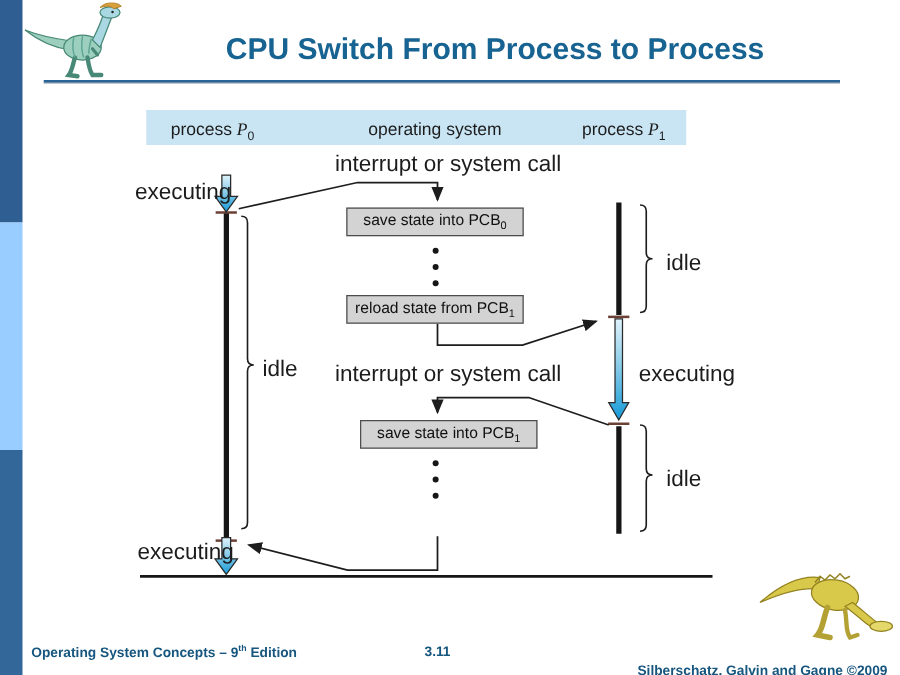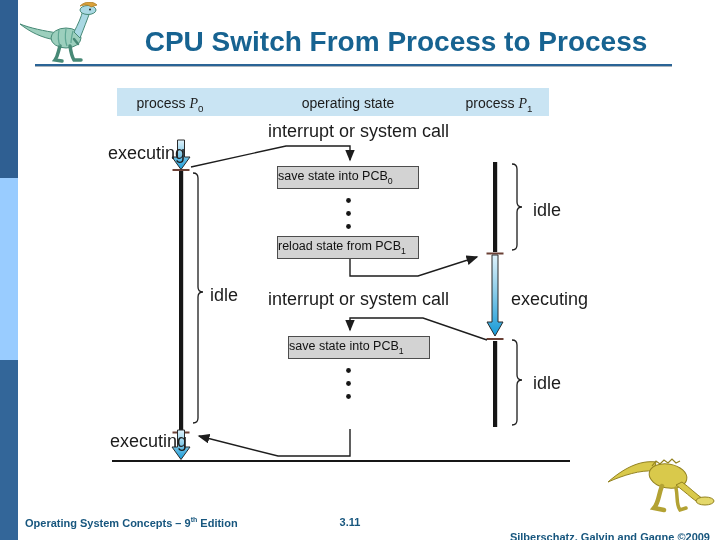--- a/index.html
+++ b/index.html
@@ -5,31 +5,31 @@
   html,body{margin:0;padding:0;background:#ffffff;}
   .slide{position:relative;width:720px;height:540px;background:#ffffff;overflow:hidden;
          font-family:"Liberation Sans","DejaVu Sans",sans-serif;}
   
   .sb{position:absolute;left:0;width:18px;}
   .sb.top{top:0;height:178px;background:#2F5F92;}
   .sb.mid{top:178px;height:182px;background:#99CCFF;}
   .sb.bot{top:360px;height:180px;background:#336699;}
   
   .title{position:absolute;left:100px;right:28px;top:26px;text-align:center;
-         font-size:28px;font-weight:bold;color:#176391;letter-spacing:0px;}
+         font-size:24px;font-weight:bold;color:#176391;letter-spacing:0px;}
   .rule{position:absolute;left:35px;top:64px;width:637px;height:2px;background:#2A6496;
         box-shadow:0 1px 0 #aab4bd;}
   
   .band{position:absolute;left:117px;top:88px;width:432px;height:28px;background:#C9E4F3;z-index:0;}
   .colhead{position:absolute;top:95px;font-size:14px;color:#1c1c1c;text-align:center;z-index:3;}
   .dlabel{position:absolute;font-size:18px;color:#1c1c1c;z-index:3;white-space:nowrap;}
   .var{font-style:italic;font-family:"Liberation Serif","DejaVu Serif",serif;}
   sub{font-size:0.7em;}
   .obox{position:absolute;left:277px;width:142px;height:23px;background:#D3D3D3;
-        border:1.4px solid #4D4D4D;box-sizing:border-box;text-align:left;
+        border:1.4px solid #4D4D4D;box-sizing:border-box;text-align:center;
         font-size:12.5px;line-height:19px;color:#111;z-index:2;}
   .overlay{position:absolute;left:0;top:0;z-index:1;}
   
   .foot{position:absolute;font-size:11px;font-weight:bold;color:#17567E;z-index:3;}
   .dino{position:absolute;z-index:2;}
 </style>
 </head>
 <body>
 
 <div class="slide">
@@ -52,21 +52,21 @@
   </svg>
 
   <div class="title">CPU Switch From Process to Process</div>
   <div class="rule"></div>
 
   <div class="band"></div>
   <div class="colhead" style="left:120px;width:100px;">
     <span>process </span><span class="var">P</span><sub>0</sub>
   </div>
   <div class="colhead" style="left:288px;width:120px;">
-    <span>operating state</span>
+    <span>operating system</span>
   </div>
   <div class="colhead" style="left:449px;width:100px;">
     <span>process </span><span class="var">P</span><sub>1</sub>
   </div>
 
   <div class="dlabel" style="left:268px;top:121px;width:140px;text-align:center;">interrupt or system call</div>
   <div class="dlabel" style="left:268px;top:289px;width:140px;text-align:center;">interrupt or system call</div>
 
   <div class="dlabel" style="left:108px;top:143px;width:58px;text-align:right;">executing</div>
   <div class="dlabel" style="left:210px;top:285px;">idle</div>

